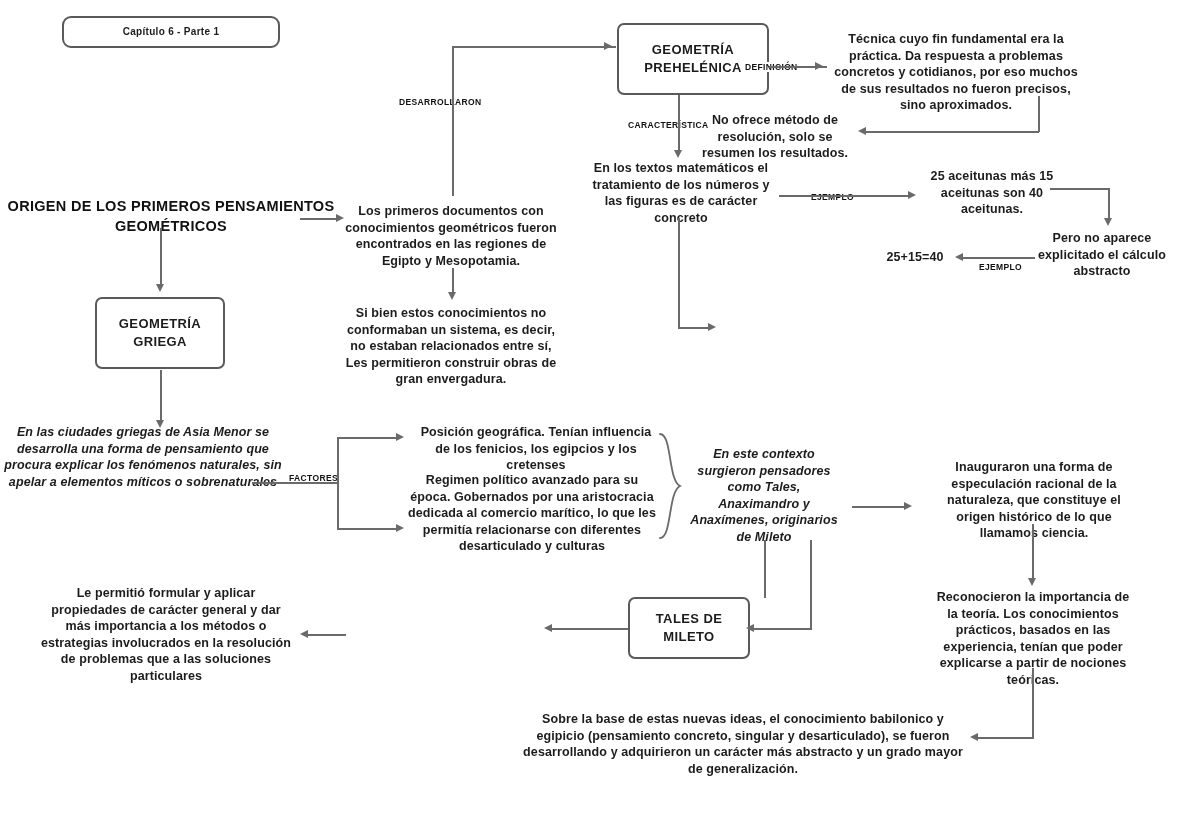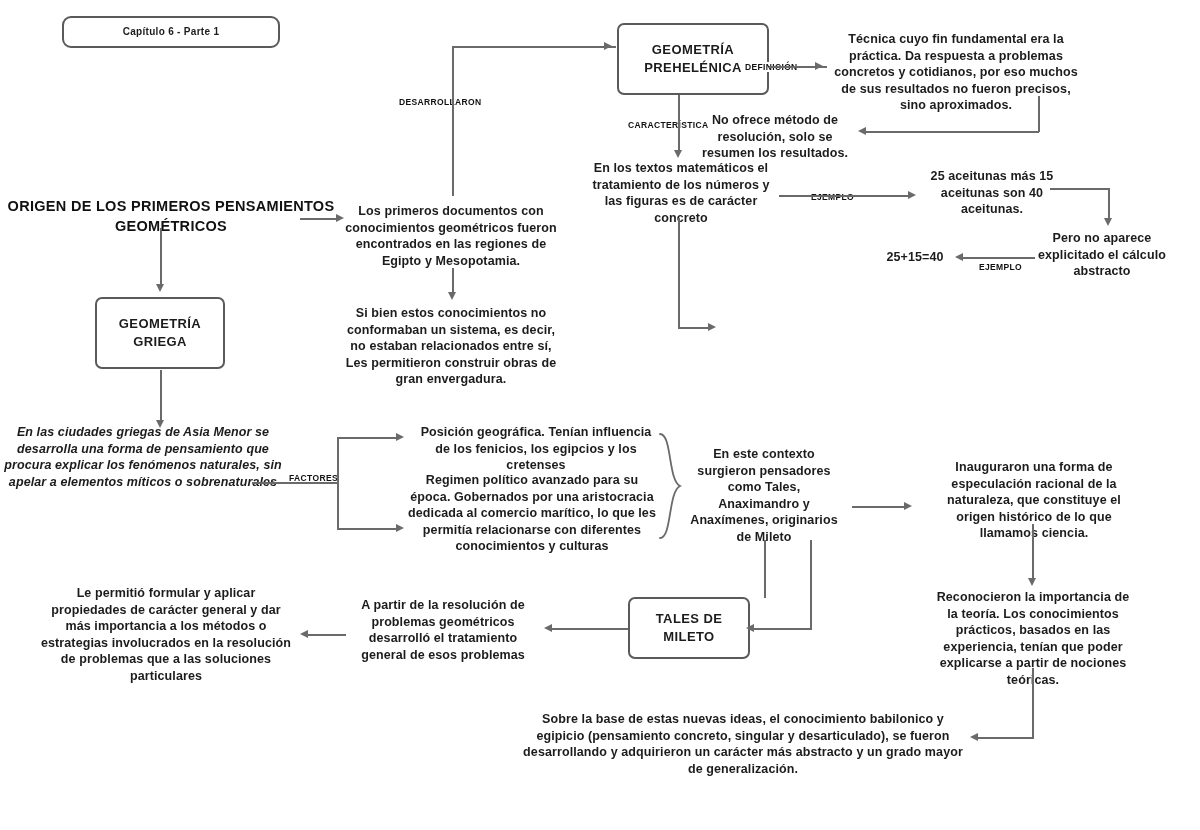--- a/index.html
+++ b/index.html
@@ -114,31 +114,30 @@
 
   <div class="node" style="left:872px;top:249px;width:86px;">25+15=40</div>
 
   <div class="node" style="left:1038px;top:230px;width:128px;">Pero no aparece explicitado el cálculo abstracto</div>
 
 
   <div class="node" style="left:4px;top:424px;width:278px;font-style:italic;">En las ciudades griegas de Asia Menor se desarrolla una forma de pensamiento que procura explicar los fenómenos naturales, sin apelar a elementos míticos o sobrenaturales</div>
 
   <div class="node" style="left:418px;top:424px;width:236px;">Posición geográfica. Tenían influencia de los fenicios, los egipcios y los cretenses</div>
 
-  <div class="node" style="left:408px;top:472px;width:248px;">Regimen político avanzado para su época. Gobernados por una aristocracia dedicada al comercio marítico, lo que les permitía relacionarse con diferentes conocimientos y culturas</div>
-
-  <div class="node" style="left:690px;top:446px;width:148px;">En este contexto surgieron pensadores como Tales, Anaximandro y Anaxímenes, originarios de Mileto</div>
+  <div class="node" style="left:408px;top:472px;width:248px;">Regimen político avanzado para su época. Gobernados por una aristocracia dedicada al comercio marítico, lo que les permitía relacionarse con diferentes desarticulado y culturas</div>
+
+  <div class="node" style="left:690px;top:446px;width:148px;font-style:italic;">En este contexto surgieron pensadores como Tales, Anaximandro y Anaxímenes, originarios de Mileto</div>
 
   <div class="node" style="left:928px;top:459px;width:212px;">Inauguraron una forma de especulación racional de la naturaleza, que constituye el origen histórico de lo que llamamos ciencia.</div>
 
   <div class="node" style="left:930px;top:589px;width:206px;">Reconocieron la importancia de la teoría. Los conocimientos prácticos, basados en las experiencia, tenían que poder explicarse a partir de nociones teóricas.</div>
 
   <div class="node" style="left:522px;top:711px;width:442px;">Sobre la base de estas nuevas ideas, el conocimiento babilonico y egipicio (pensamiento concreto, singular y desarticulado), se fueron desarrollando y adquirieron un carácter más abstracto y un grado mayor de generalización.</div>
 
-  <div class="node" style="left:350px;top:597px;width:186px;">A partir de la resolución de problemas geométricos desarrolló el tratamiento general de esos problemas</div>
 
   <div class="node" style="left:40px;top:585px;width:252px;">Le permitió formular y aplicar propiedades de carácter general y dar más importancia a los métodos o estrategias involucrados en la resolución de problemas que a las soluciones particulares</div>
 
   <div class="elabel" style="left:397px;top:97px;">DESARROLLARON</div>
   <div class="elabel" style="left:743px;top:62px;">DEFINICIÓN</div>
   <div class="elabel" style="left:626px;top:120px;">CARACTERÍSTICA</div>
   <div class="elabel" style="left:809px;top:192px;">EJEMPLO</div>
   <div class="elabel" style="left:977px;top:262px;">EJEMPLO</div>
   <div class="elabel" style="left:287px;top:473px;">FACTORES</div>
 

